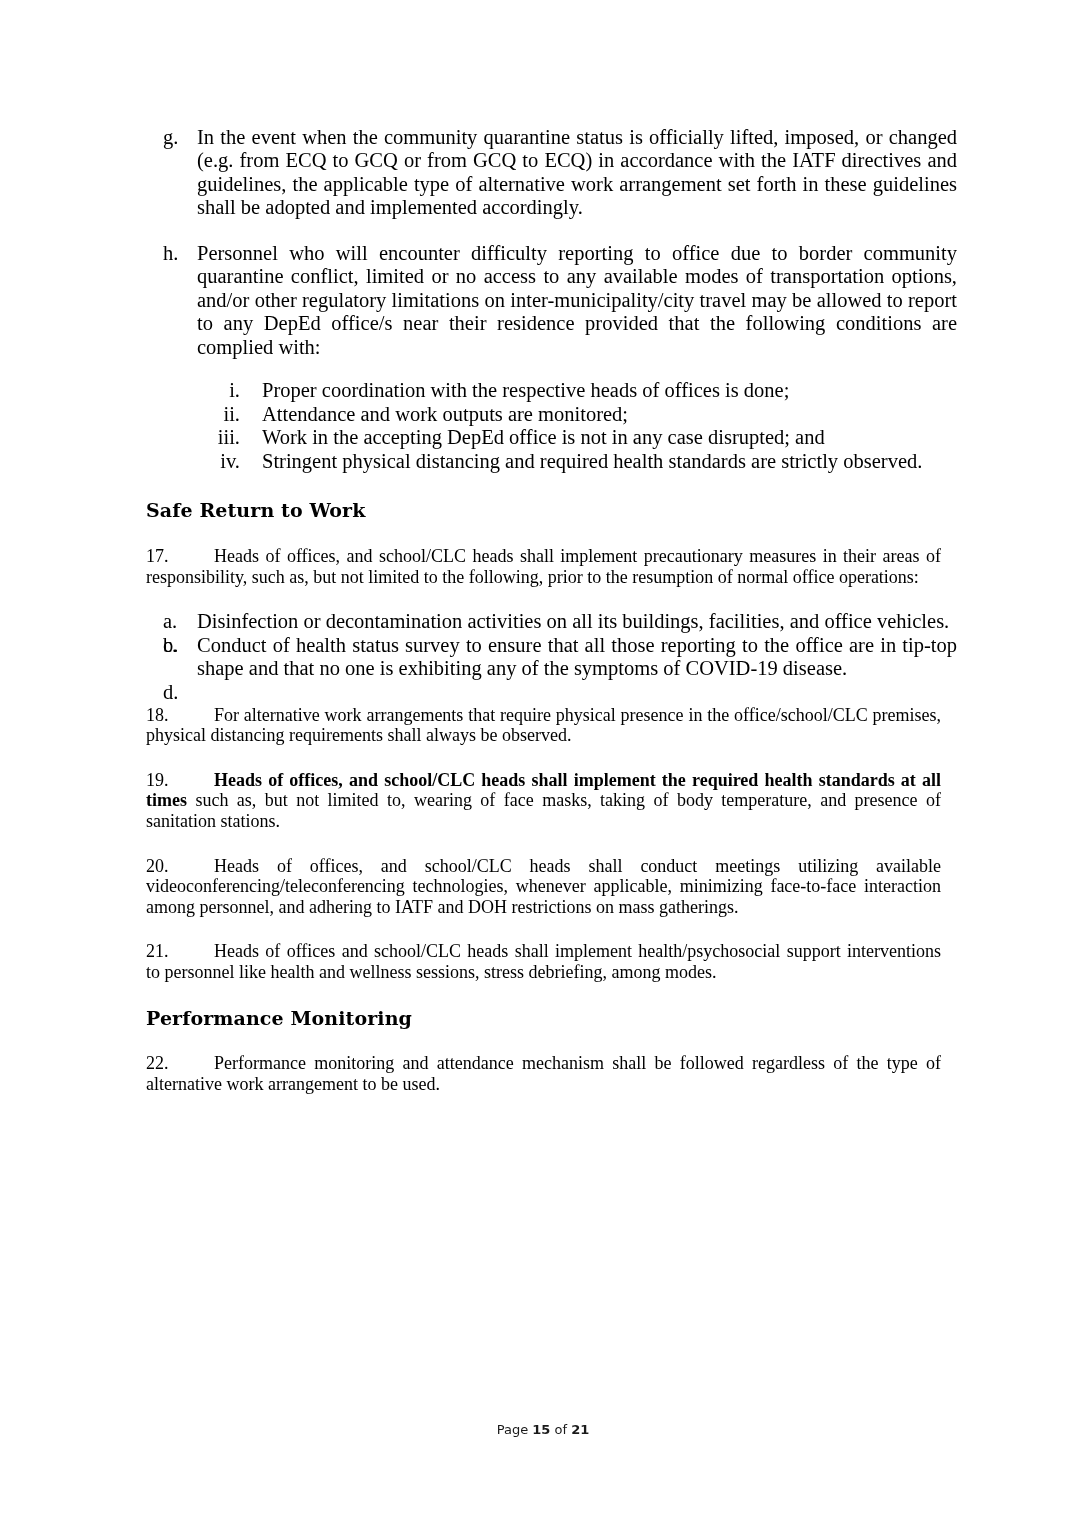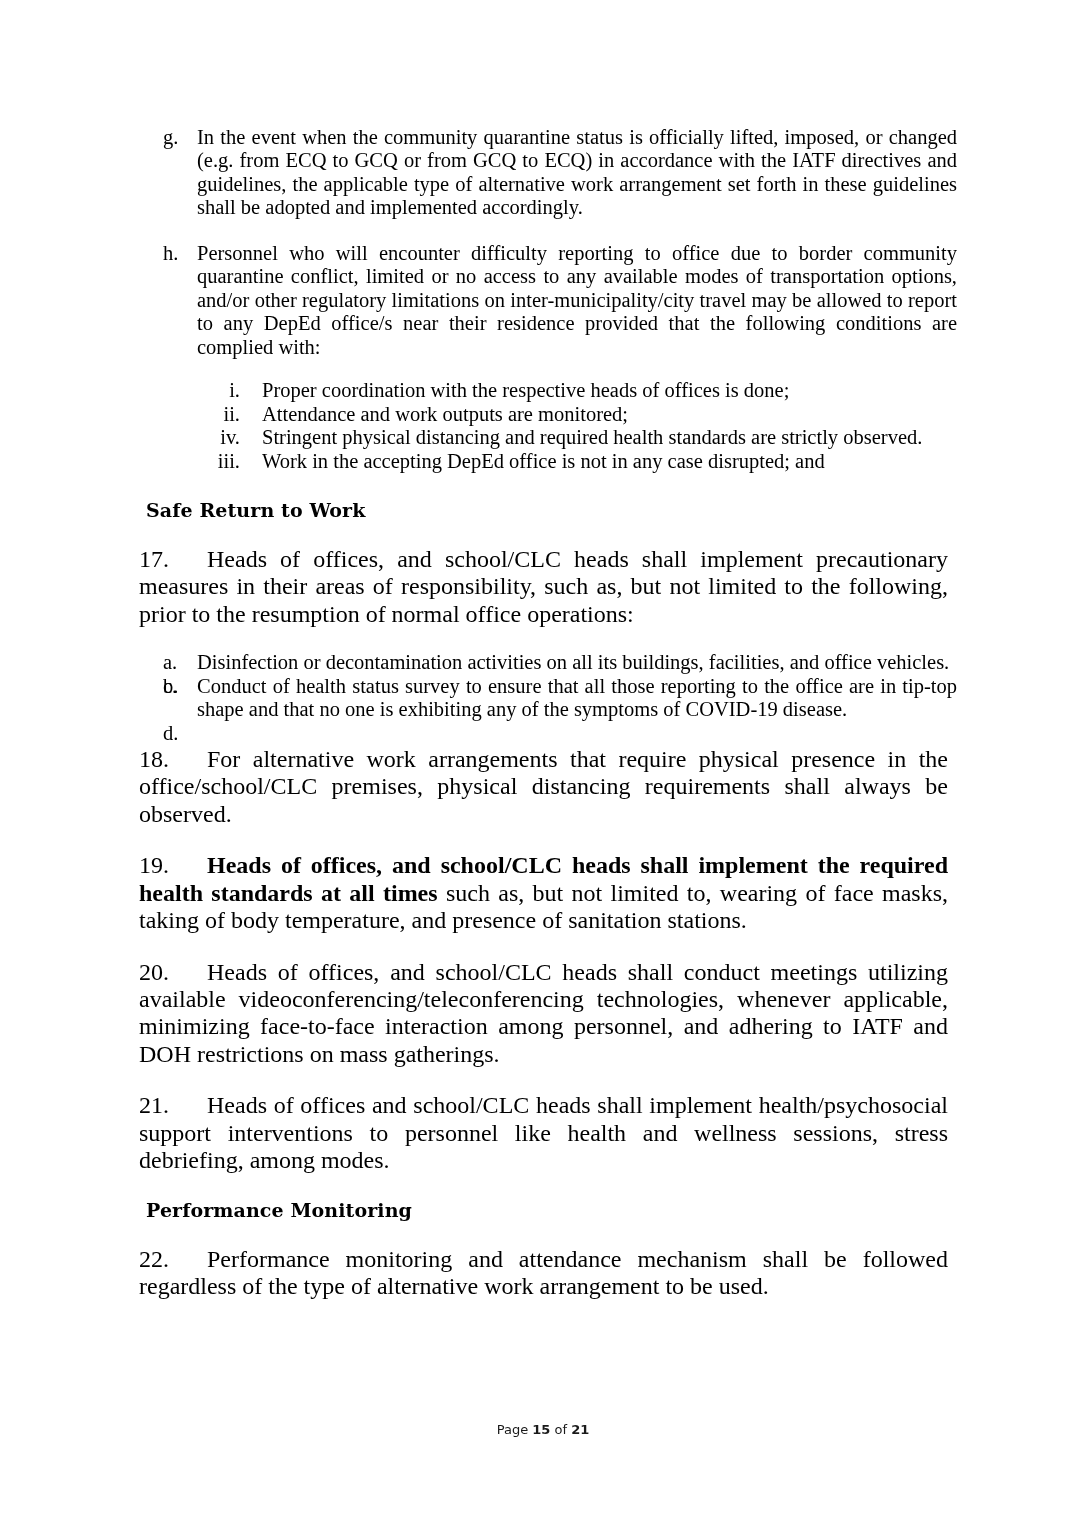--- a/index.html
+++ b/index.html
@@ -23,25 +23,25 @@
   
   .content {
     position: absolute;
     left: 130px;
     top: 126px;
     width: 827px;
   }
 
   
   .para {
-    font-size: 24px;
+    font-size: 18px;
     line-height: 1.145;
     text-align: justify;
     text-justify: inter-word;
-    margin: 9px;
+    margin: 16px;
     -webkit-hyphens: none;
     hyphens: none;
   }
 
   
   .num-para {
     position: relative;
     padding-left: 0;
     margin-bottom: 23px;
   }
@@ -147,26 +147,26 @@
     <ol class="roman-list blk" style="margin-top:20px;">
       <li>
         <span class="marker">i.</span>
         <span>Proper coordination with the respective heads of offices is done;</span>
       </li>
       <li>
         <span class="marker">ii.</span>
         <span>Attendance and work outputs are monitored;</span>
       </li>
       <li>
+        <span class="marker">iii.</span>
+        <span>Work in the accepting DepEd office is not in any case disrupted; and</span>
+      </li>
+      <li>
         <span class="marker">iv.</span>
         <span>Stringent physical distancing and required health standards are strictly observed.</span>
-      </li>
-      <li>
-        <span class="marker">iii.</span>
-        <span>Work in the accepting DepEd office is not in any case disrupted; and</span>
       </li>
     </ol>
 
     <h2 class="heading" style="margin-top:24px; margin-bottom:24px;">Safe Return to Work</h2>
 
     <p class="para num-para">
       <span class="num">17.</span><span>Heads of offices, and school/CLC heads shall implement precautionary measures in their areas of responsibility, such as, but not limited to the following, prior to the resumption of normal office operations:</span>
     </p>
 
     <ul class="letter-list blk-sm" style="margin-top:22px;">

